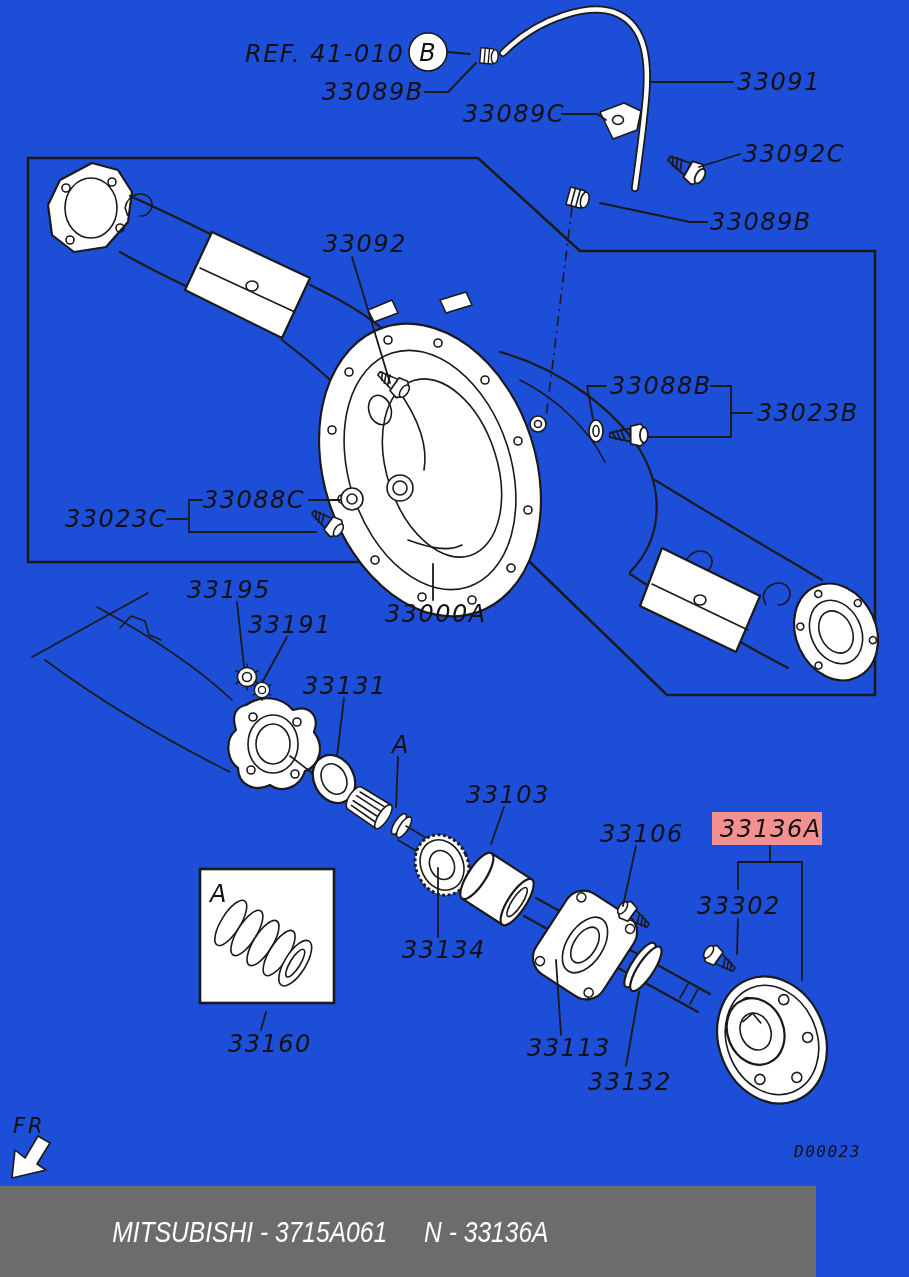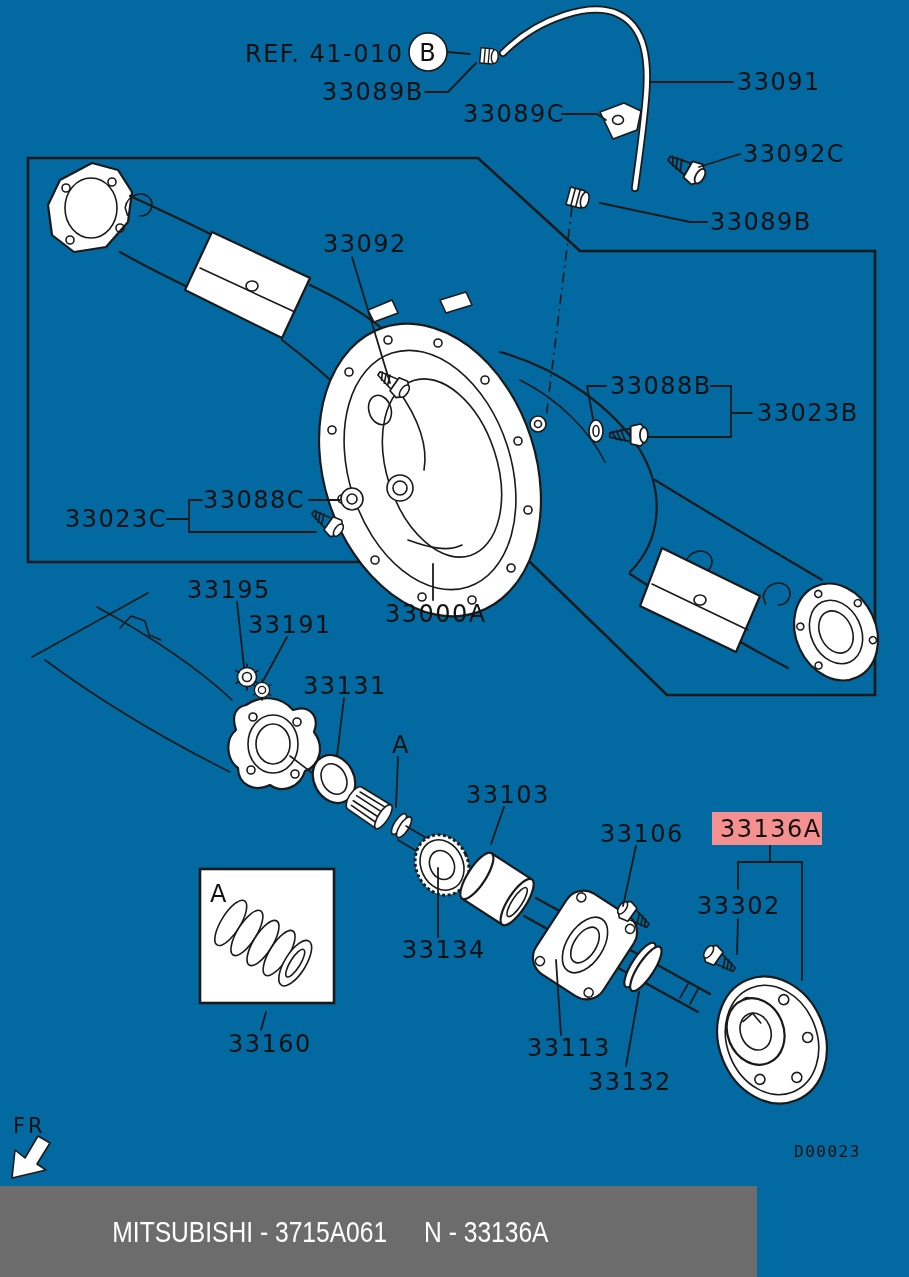--- a/index.html
+++ b/index.html
@@ -1,28 +1,28 @@
 <!DOCTYPE html>
 <html><head>
 <meta charset="utf-8">
 <style>
   html,body{margin:0;padding:0;background:#fff;}
-  #stage{position:relative;width:909px;height:1277px;background:#0369a1;overflow:hidden;
-         font-family:"DejaVu Sans",sans-serif;}
+  #stage{position:relative;width:909px;height:1277px;background:#1d4ed8;overflow:hidden;
+         font-family:"DejaVu Sans",sans-serif;font-style:italic;}
   svg{position:absolute;top:0;left:0;}
   svg text{font-family:"DejaVu Sans",sans-serif;fill:#111;}
   .callout{font-size:24px;letter-spacing:1.5px;}
   .marker{font-size:24px;letter-spacing:1px;}
   .small-code{font-family:"DejaVu Sans Mono",monospace;font-size:16px;letter-spacing:1.5px;}
   .fr{font-size:21px;letter-spacing:3px;}
   .ln{stroke:#1a1a1a;stroke-width:2.2;fill:none;stroke-linecap:round;stroke-linejoin:round;}
   .ln-thin{stroke:#1a1a1a;stroke-width:1.6;fill:none;stroke-linecap:round;stroke-linejoin:round;}
   .leader{stroke:#1a1a1a;stroke-width:1.8;fill:none;stroke-linecap:round;stroke-linejoin:round;}
   .wfill{fill:#ffffff;}
-  #footer-bar{position:absolute;left:0;top:1186px;width:757px;height:91px;background:#6C6C6C;
+  #footer-bar{position:absolute;left:0;top:1186px;width:816px;height:91px;background:#6C6C6C;
               display:flex;align-items:center;}
   #footer-text{display:flex;gap:45px;padding-left:137px;color:#fff;font-size:30px;
                font-family:"Liberation Sans",sans-serif;transform:scaleX(0.82);
                transform-origin:left center;white-space:nowrap;}
 </style>
 </head>
 <body>
 
 <div id="stage">
 <svg width="909" height="1277" viewBox="0 0 909 1277">

